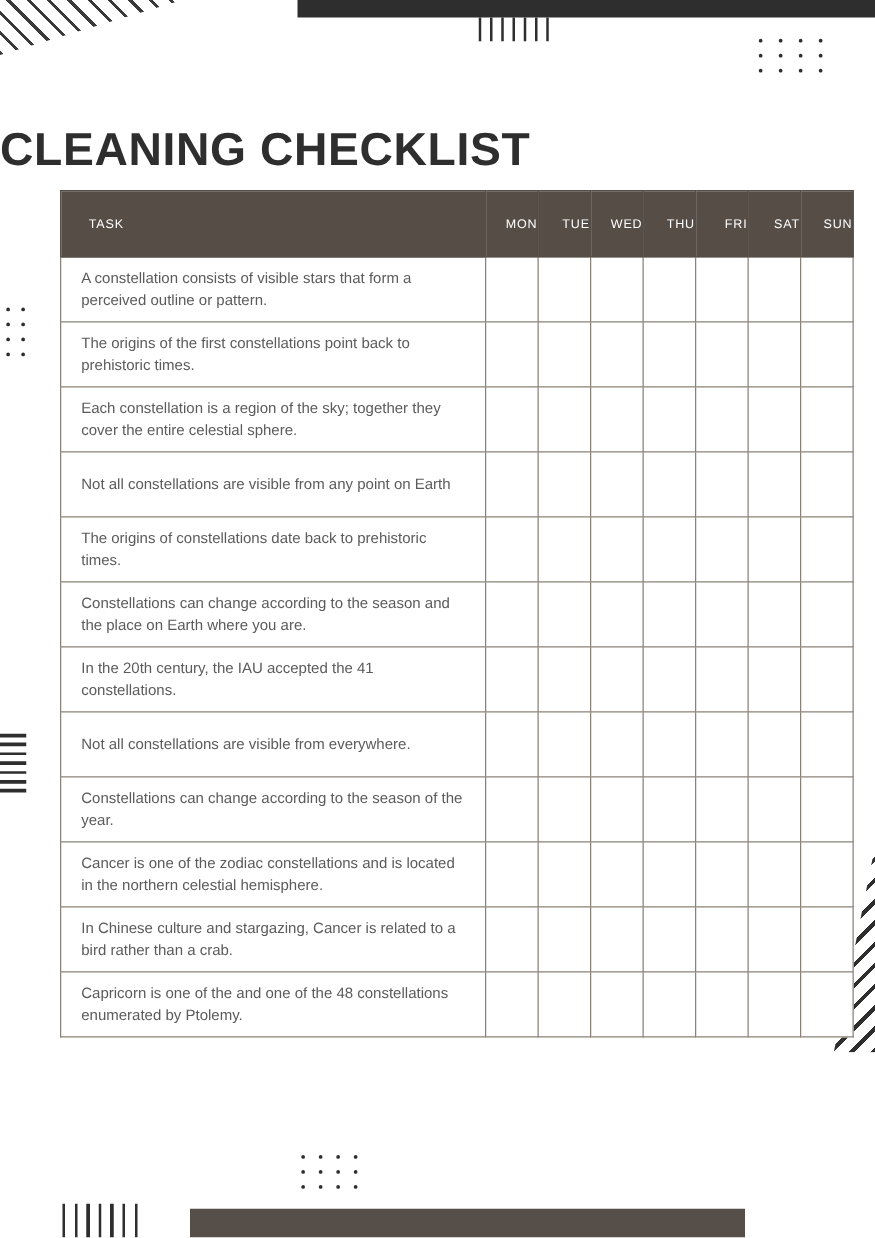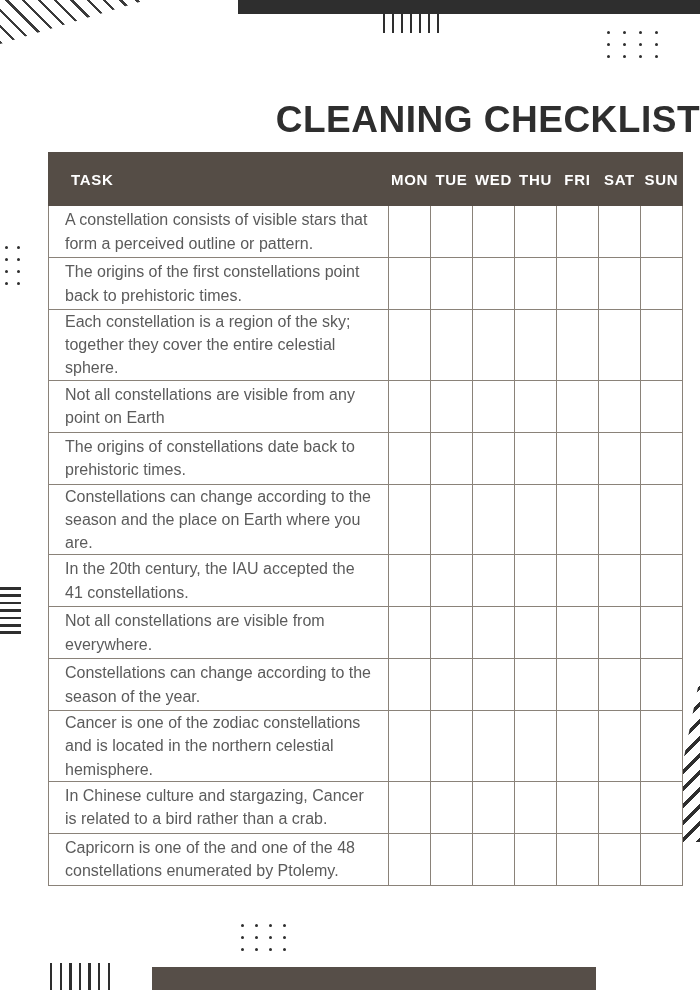--- a/index.html
+++ b/index.html
@@ -102,21 +102,21 @@
     left: 152px; top: 967px;
     width: 444px; height: 23px;
     background: #564e48;
   }
 
   
   #page-title {
     position: absolute;
     left: 0; top: 74px;
     width: 700px;
-    text-align: right;
+    text-align: left;
     font-size: 37px;
     font-weight: bold;
     letter-spacing: 0.5px;
     color: #2e2e2e;
   }
 
   
   #checklist-table {
     position: absolute;
     left: 48px; top: 152px;
@@ -127,37 +127,37 @@
   #checklist-table th,
   #checklist-table td {
     border: 1px solid #8a8279;
     padding: 0;
   }
   #checklist-table thead th {
     background: #554d46;
     border-color: #554d46;
     color: #ffffff;
     height: 52px;
-    font-size: 15px;
-    font-weight: bold;
+    font-size: 10px;
+    font-weight: normal;
     letter-spacing: 0.7px;
     text-align: center;
     vertical-align: middle;
   }
   #checklist-table thead th.task-head {
     text-align: left;
     padding-left: 22px;
     width: 317px;
   }
-  #checklist-table thead th.day-head { width: 41px; }
+  #checklist-table thead th.day-head { width: 41px; text-align: right; }
 
   #checklist-table tbody td.task-cell {
     height: 51px;
     padding: 0 14px 0 16px;
-    font-size: 16px;
+    font-size: 12px;
     line-height: 1.45;
     color: #5b5b5b;
     vertical-align: middle;
     text-align: left;
   }
   #checklist-table tbody td.check-cell {
     background: #ffffff;
   }
 </style>
 </head>

